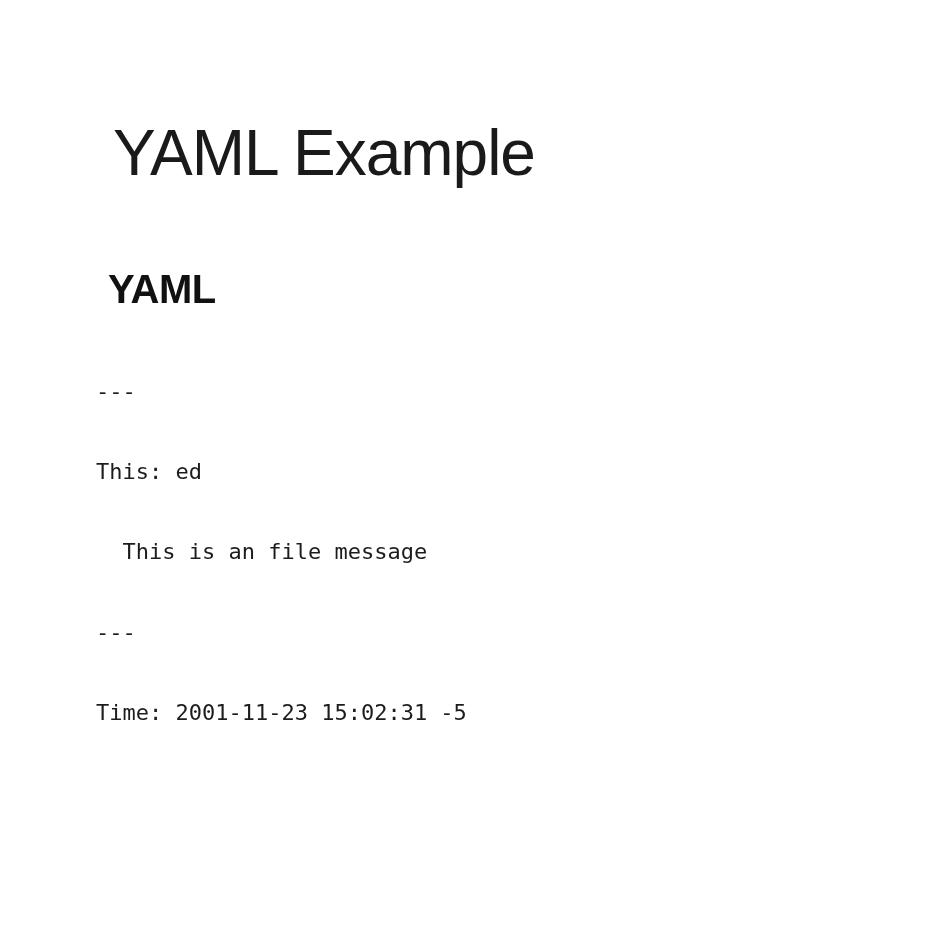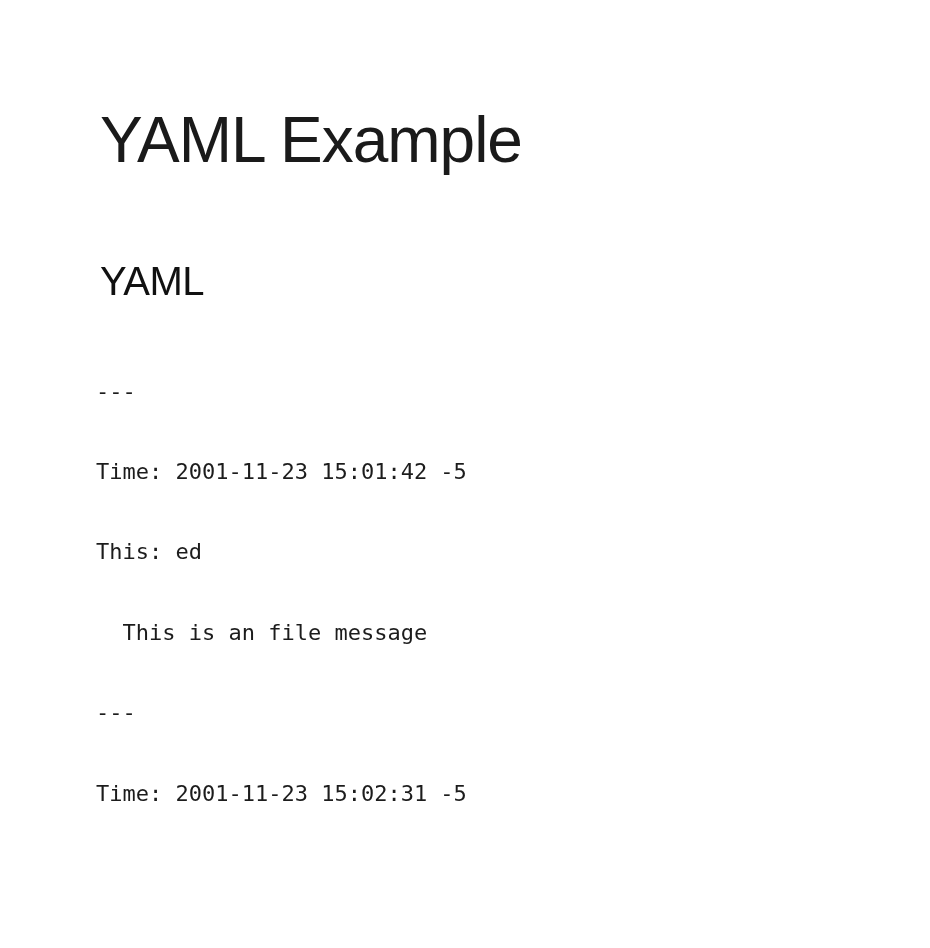--- a/index.html
+++ b/index.html
@@ -11,31 +11,31 @@
       color: #111111;
     }
     .slide-title {
       position: absolute;
       left: 96px; top: 96px;
       font-family: "Liberation Sans", sans-serif;
       font-size: 64px;
       font-weight: normal;
       letter-spacing: -1px;
       line-height: 80px;
-      margin: 4px;
+      margin: 17px;
       color: #1a1a1a;
     }
     .section-heading {
       position: absolute;
       left: 96px; top: 252px;
       font-family: "Liberation Sans", sans-serif;
       font-size: 40px;
-      font-weight: normal;
+      font-weight: bold;
       line-height: 50px;
-      margin: 4px;
+      margin: 12px;
       letter-spacing: -0.5px;
       color: #111111;
     }
     .code-block {
       position: absolute;
       left: 96px; top: 325px;
       font-family: "DejaVu Sans Mono", monospace;
       font-size: 22px;
       line-height: 26.8px;
       margin: 0;
@@ -45,21 +45,20 @@
     .code-line { display: block; height: 26.8px; }
   </style>
 </head>
 <body>
 
 <h1 class="slide-title">YAML Example</h1>
 <h2 class="section-heading">YAML</h2>
 
 <div class="code-block">
   <span class="code-line">---</span>
-  <span class="code-line">Time: 2001-11-23 15:01:42 -5</span>
   <span class="code-line">This: ed</span>
   <span class="code-line">  This is an file message</span>
   <span class="code-line">---</span>
   <span class="code-line">Time: 2001-11-23 15:02:31 -5</span>
   
   
   
   
   
   

